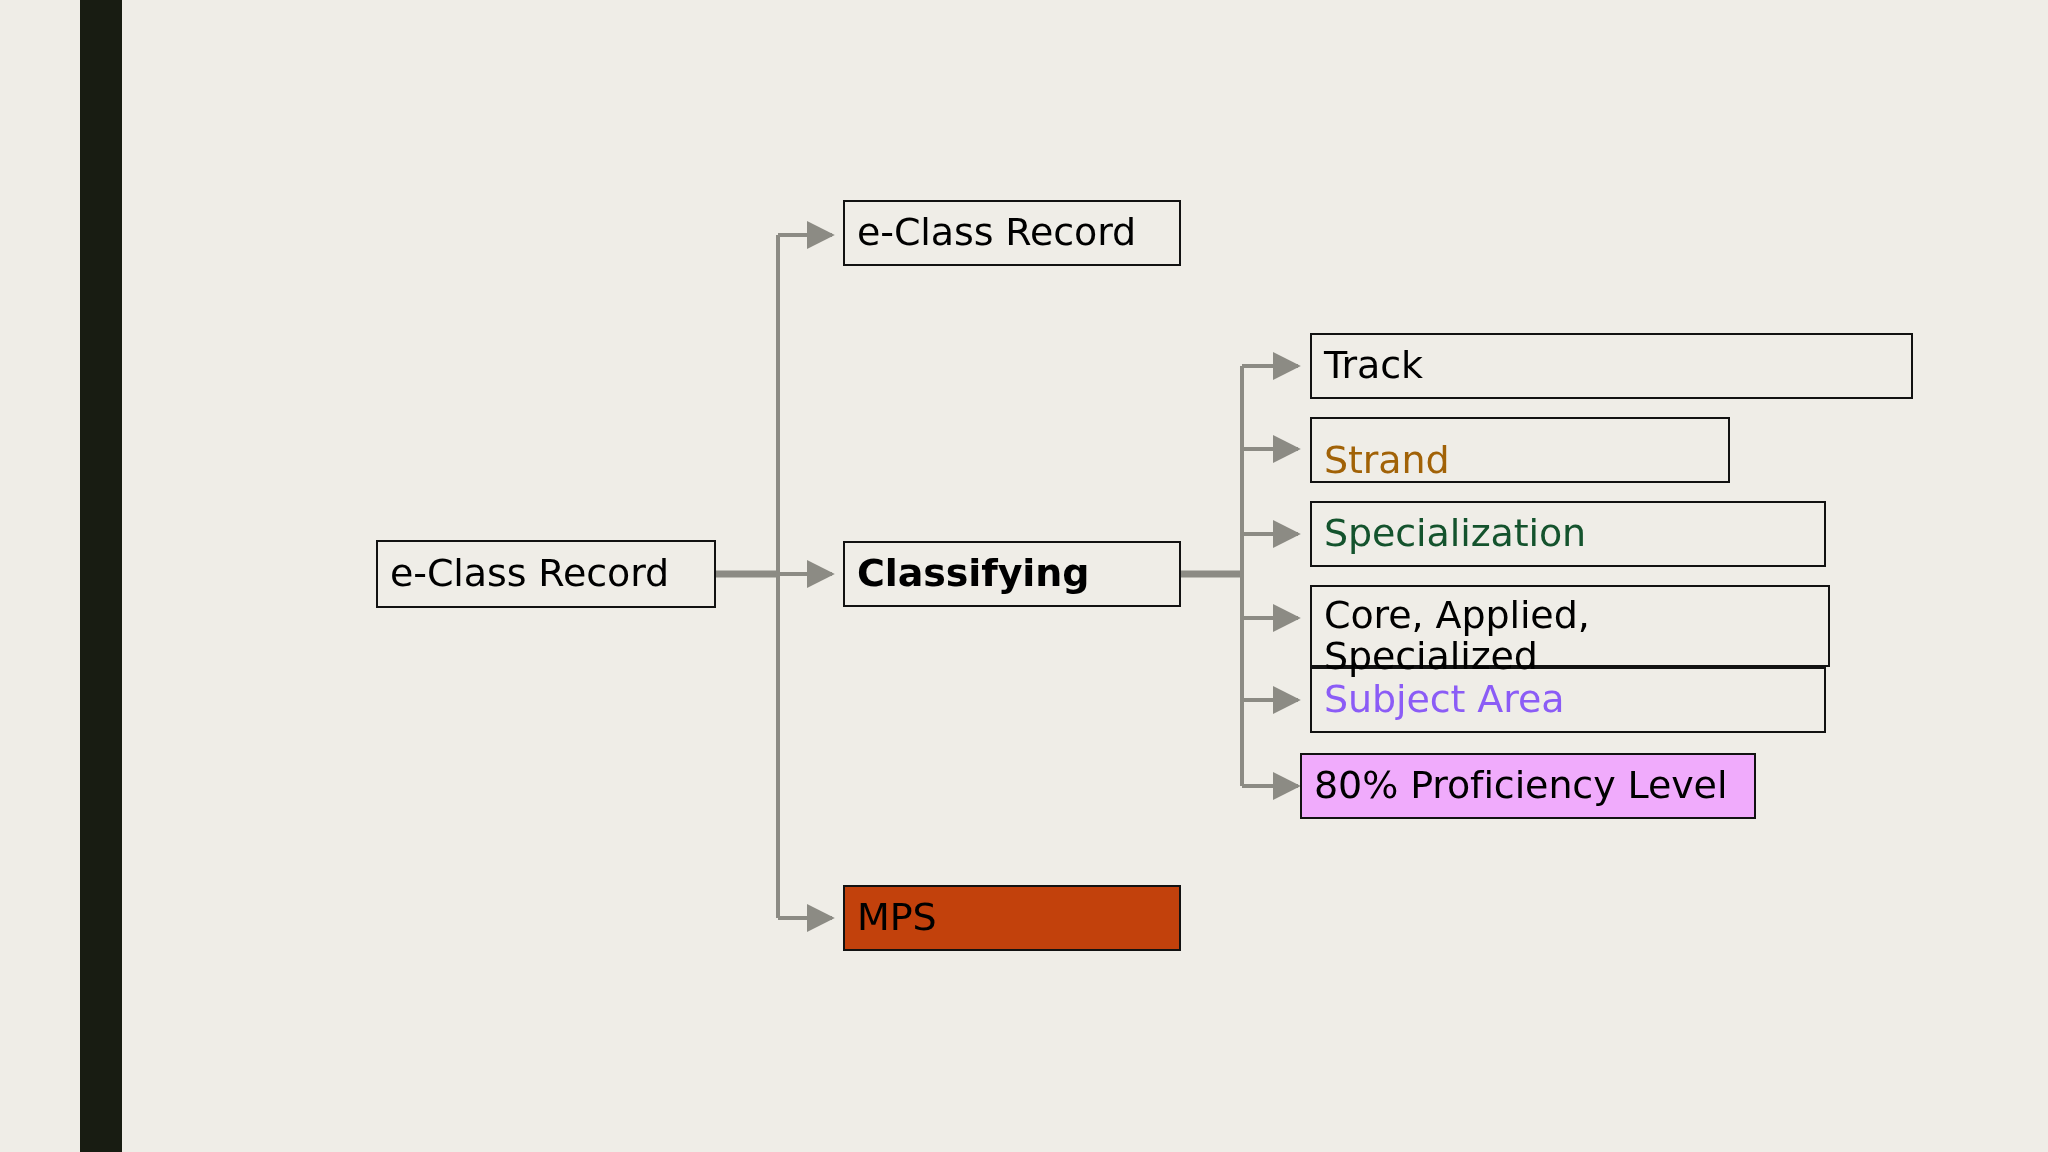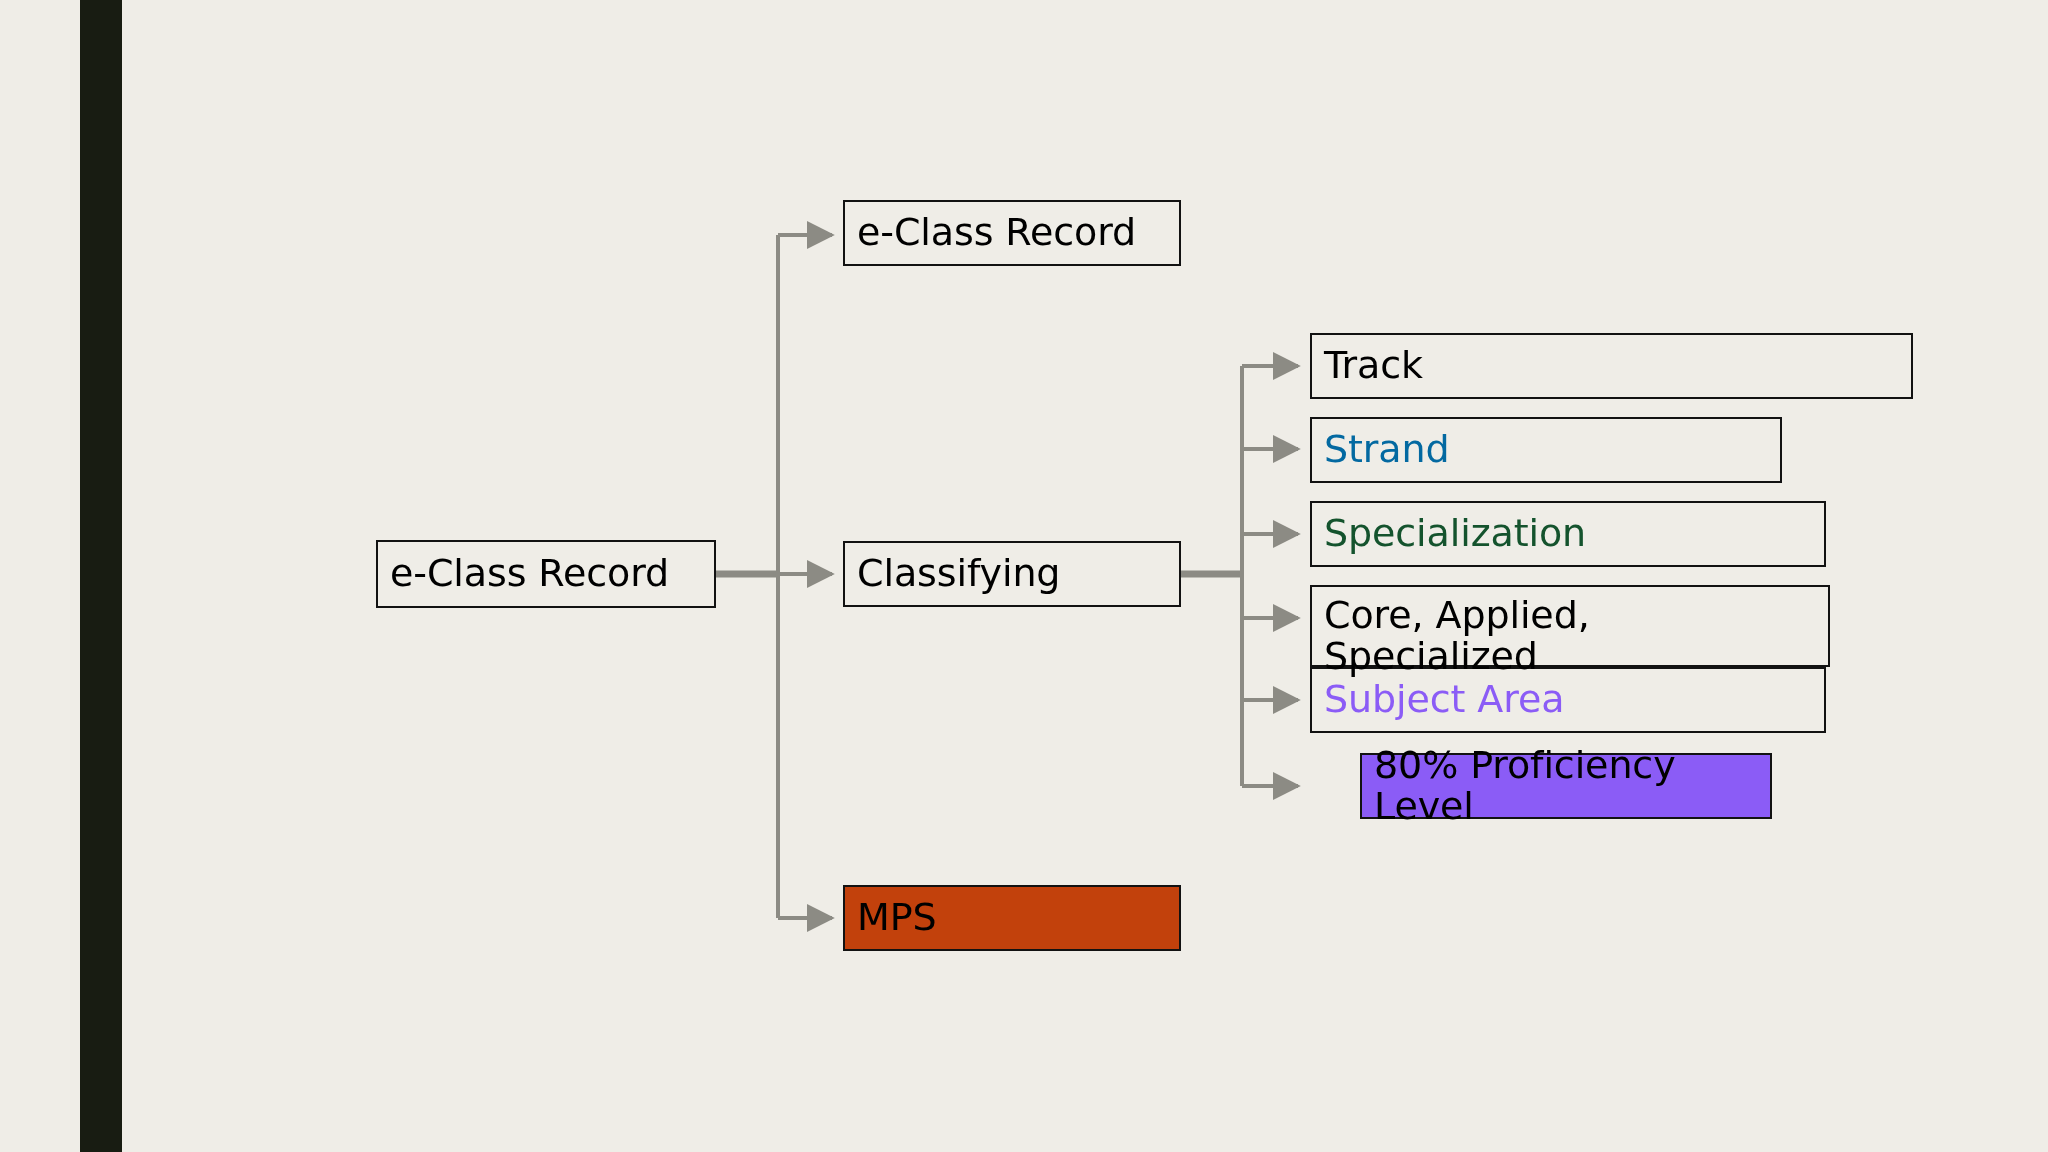--- a/index.html
+++ b/index.html
@@ -108,46 +108,46 @@
   </svg>
 
   <div class="node" style="left: 376px; top: 540px; width: 340px; height: 68px; border-color: rgb(18, 18, 18); background: rgb(239, 237, 231); color: rgb(0, 0, 0);">
     <span class="label">e-Class Record</span>
   </div>
 
   <div class="node" style="left: 843px; top: 200px; width: 338px; height: 66px; border-color: rgb(18, 18, 18); background: rgb(239, 237, 231); color: rgb(0, 0, 0);">
     <span class="label">e-Class Record</span>
   </div>
 
-  <div class="node" style="left: 843px; top: 541px; width: 338px; height: 66px; border-color: rgb(18, 18, 18); background: rgb(239, 237, 231); color: rgb(0, 0, 0);">
+  <div class="node" style="left: 843px; top: 541px; width: 338px; height: 66px; border-color: rgb(18, 18, 18); background: rgb(239, 237, 231); color: rgb(0, 0, 0); font-weight: bold;">
     <span class="label">Classifying</span>
   </div>
 
   <div class="node" style="left: 843px; top: 885px; width: 338px; height: 66px; border-color: rgb(18, 18, 18); background: #c2410c; color: rgb(0, 0, 0);">
     <span class="label">MPS</span>
   </div>
 
   <div class="node" style="left: 1310px; top: 333px; width: 603px; height: 66px; border-color: rgb(18, 18, 18); background: rgb(239, 237, 231); color: rgb(0, 0, 0);">
     <span class="label">Track</span>
   </div>
 
-  <div class="node" style="left: 1310px; top: 417px; width: 472px; height: 66px; border-color: rgb(18, 18, 18); background: rgb(239, 237, 231); color: #0369a1;">
+  <div class="node" style="left: 1310px; top: 417px; width: 420px; height: 66px; border-color: rgb(18, 18, 18); background: rgb(239, 237, 231); color: #a16207; align-items: flex-end;">
     <span class="label">Strand</span>
   </div>
 
   <div class="node" style="left: 1310px; top: 501px; width: 516px; height: 66px; border-color: rgb(18, 18, 18); background: rgb(239, 237, 231); color: #14532d;">
     <span class="label">Specialization</span>
   </div>
 
   <div class="node overflow" style="left: 1310px; top: 585px; width: 520px; height: 82px; border-color: rgb(18, 18, 18); background: rgb(239, 237, 231); color: rgb(0, 0, 0);">
     <span class="label">Core, Applied,
 Specialized</span>
   </div>
 
   <div class="node under" style="left: 1310px; top: 667px; width: 516px; height: 66px; border-color: rgb(18, 18, 18); background: rgb(239, 237, 231); color: #8b5cf6;">
     <span class="label">Subject Area</span>
   </div>
 
-  <div class="node" style="left: 1360px; top: 753px; width: 412px; height: 66px; border-color: rgb(18, 18, 18); background: #8b5cf6; color: rgb(0, 0, 0);">
+  <div class="node" style="left: 1300px; top: 753px; width: 456px; height: 66px; border-color: rgb(18, 18, 18); background: #f0abfc; color: rgb(0, 0, 0);">
     <span class="label">80% Proficiency Level</span>
   </div>
 
 </div>
 
 </body></html>

